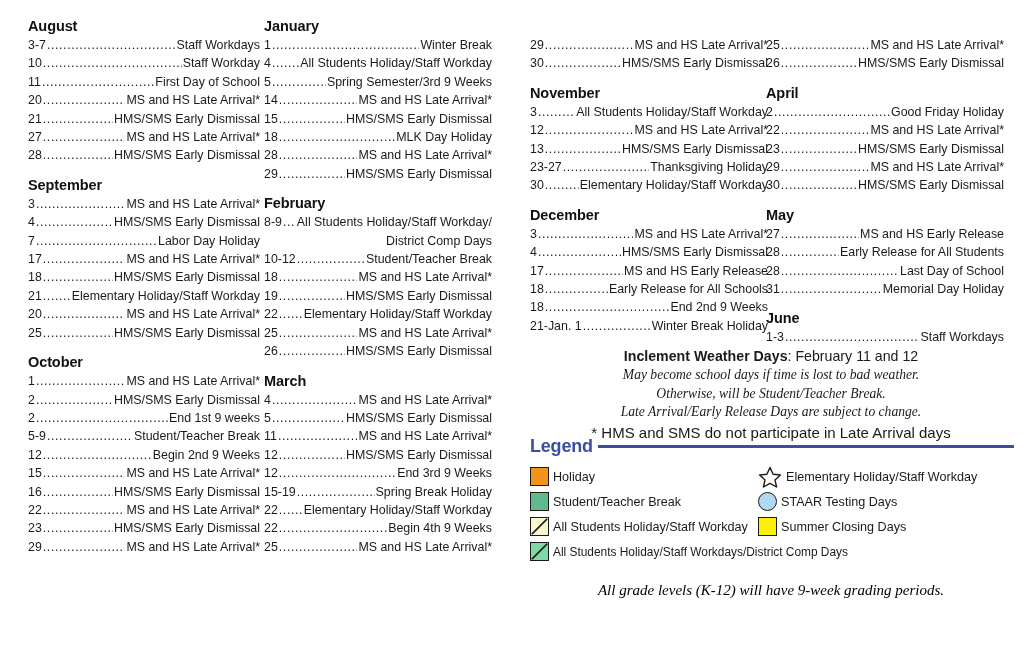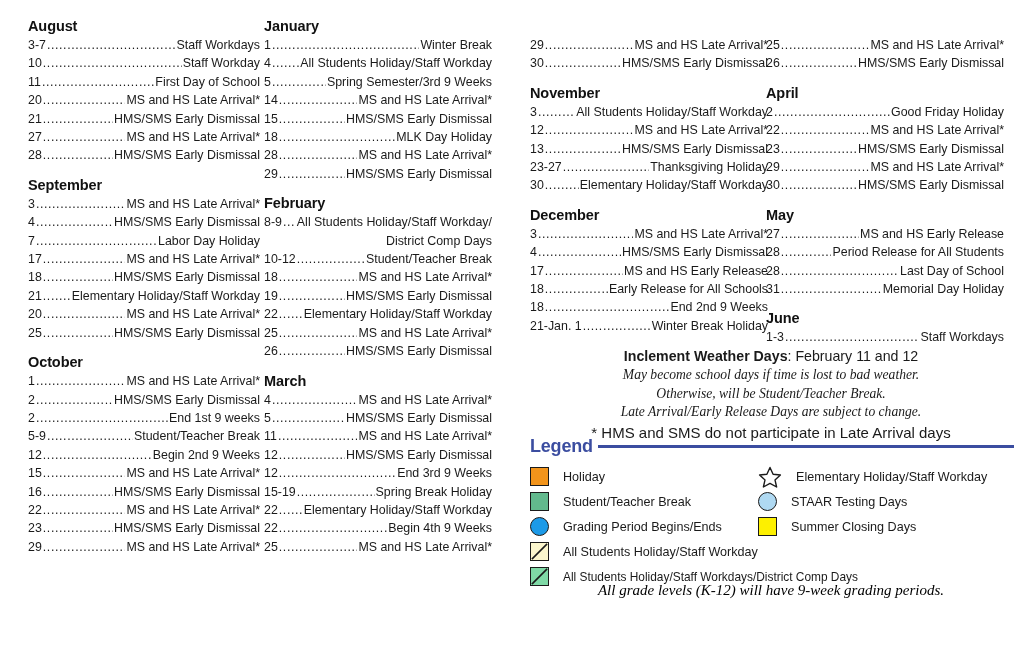--- a/index.html
+++ b/index.html
@@ -59,21 +59,21 @@
   .legend-head { display: flex; align-items: center; gap: 1px; }
   .legend-title {
     font-size: 18px; font-weight: bold; color: #3b4da0;
     letter-spacing: -0.2px; padding-right: 4px;
   }
   .legend-rule { flex: 1 1 auto; height: 2.5px; background: #3b4da0; }
 
   .legend-grid { position: relative; margin-top: 7px; }
   .lg-left  { position: absolute; left: 0px;   }
   .lg-right { position: absolute; left: 228px; }
-  .lg-item { display: flex; align-items: center; gap: 14px; height: 25px; }
+  .lg-item { display: flex; align-items: center; gap: 4px; height: 25px; }
   .lg-label { font-size: 12.6px; color: #1a1a1a; white-space: nowrap; }
   .lg-label.small { font-size: 11.9px; }
 
   .sw { width: 19px; height: 19px; flex: 0 0 auto; position: relative; }
   .sw-box { border: 1.6px solid #1a1a1a; }
   .sw-orange { background: #f2941b; }
   .sw-green  { background: #62b98d; }
   .sw-yellow { background: #fdf000; }
   .sw-cream  { background: #fbf6cd; }
   .sw-greenD { background: #7fd9a6; border-color:#1a1a1a; }
@@ -491,21 +491,21 @@
       <div class="month-block">
         <div class="month-title">May</div>
         <div class="entry">
           <span class="day">27</span>
           <span class="dots">..........................................................................................</span>
           <span class="desc">MS and HS Early Release</span>
         </div>
         <div class="entry">
           <span class="day">28</span>
           <span class="dots">..........................................................................................</span>
-          <span class="desc">Period Release for All Students</span>
+          <span class="desc">Early Release for All Students</span>
         </div>
         <div class="entry">
           <span class="day">28</span>
           <span class="dots">..........................................................................................</span>
           <span class="desc">Last Day of School</span>
         </div>
         <div class="entry">
           <span class="day">31</span>
           <span class="dots">..........................................................................................</span>
           <span class="desc">Memorial Day Holiday</span>
@@ -536,24 +536,20 @@
     </div>
     <div class="legend-grid">
       <div class="lg-left" id="legend-left">
           <div class="lg-item">
             <span class="sw sw-box sw-orange"></span>
             <span class="lg-label">Holiday</span>
           </div>
           <div class="lg-item">
             <span class="sw sw-box sw-green"></span>
             <span class="lg-label">Student/Teacher Break</span>
-          </div>
-          <div class="lg-item">
-            <span class="sw sw-circle sw-blue"></span>
-            <span class="lg-label">Grading Period Begins/Ends</span>
           </div>
           <div class="lg-item">
             <span class="sw sw-box sw-cream">
               <span class="diag">
                 <svg viewBox="0 0 19 19" preserveAspectRatio="none">
                   <line x1="1" y1="18" x2="18" y2="1" stroke="#1a1a1a" stroke-width="1.8"></line>
                 </svg>
               </span>
             </span>
             <span class="lg-label">All Students Holiday/Staff Workday</span>

